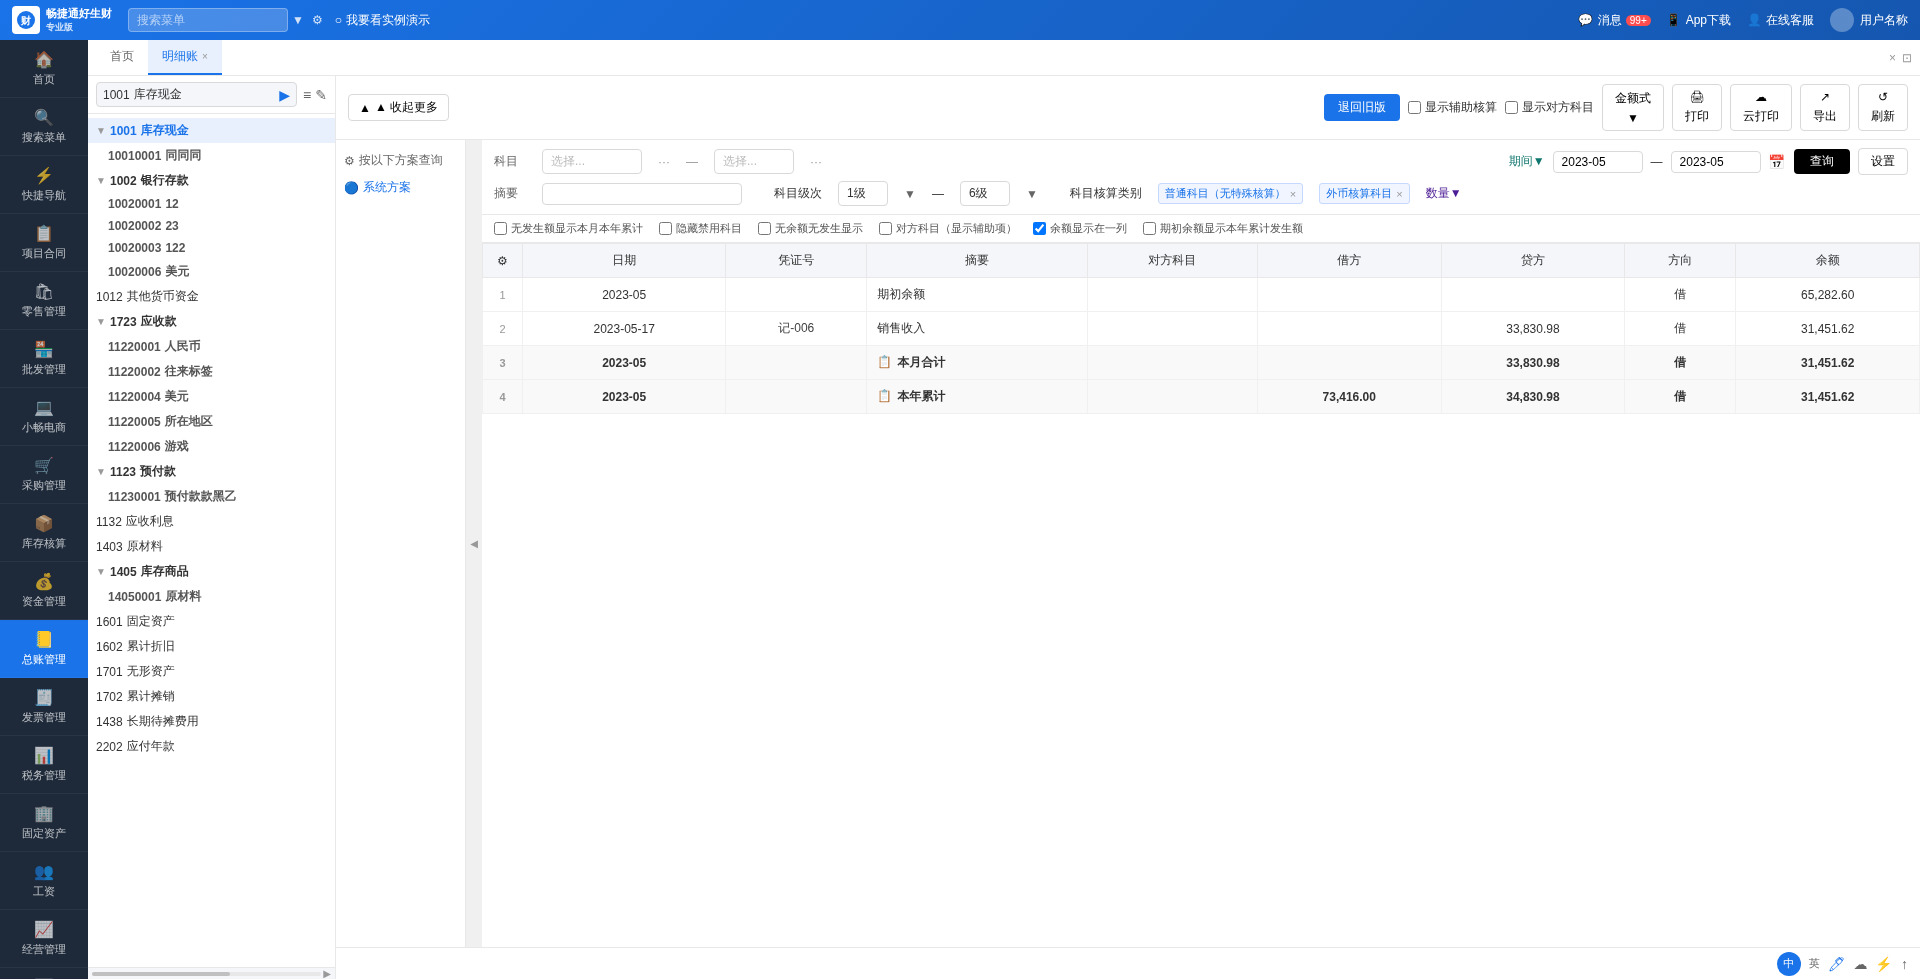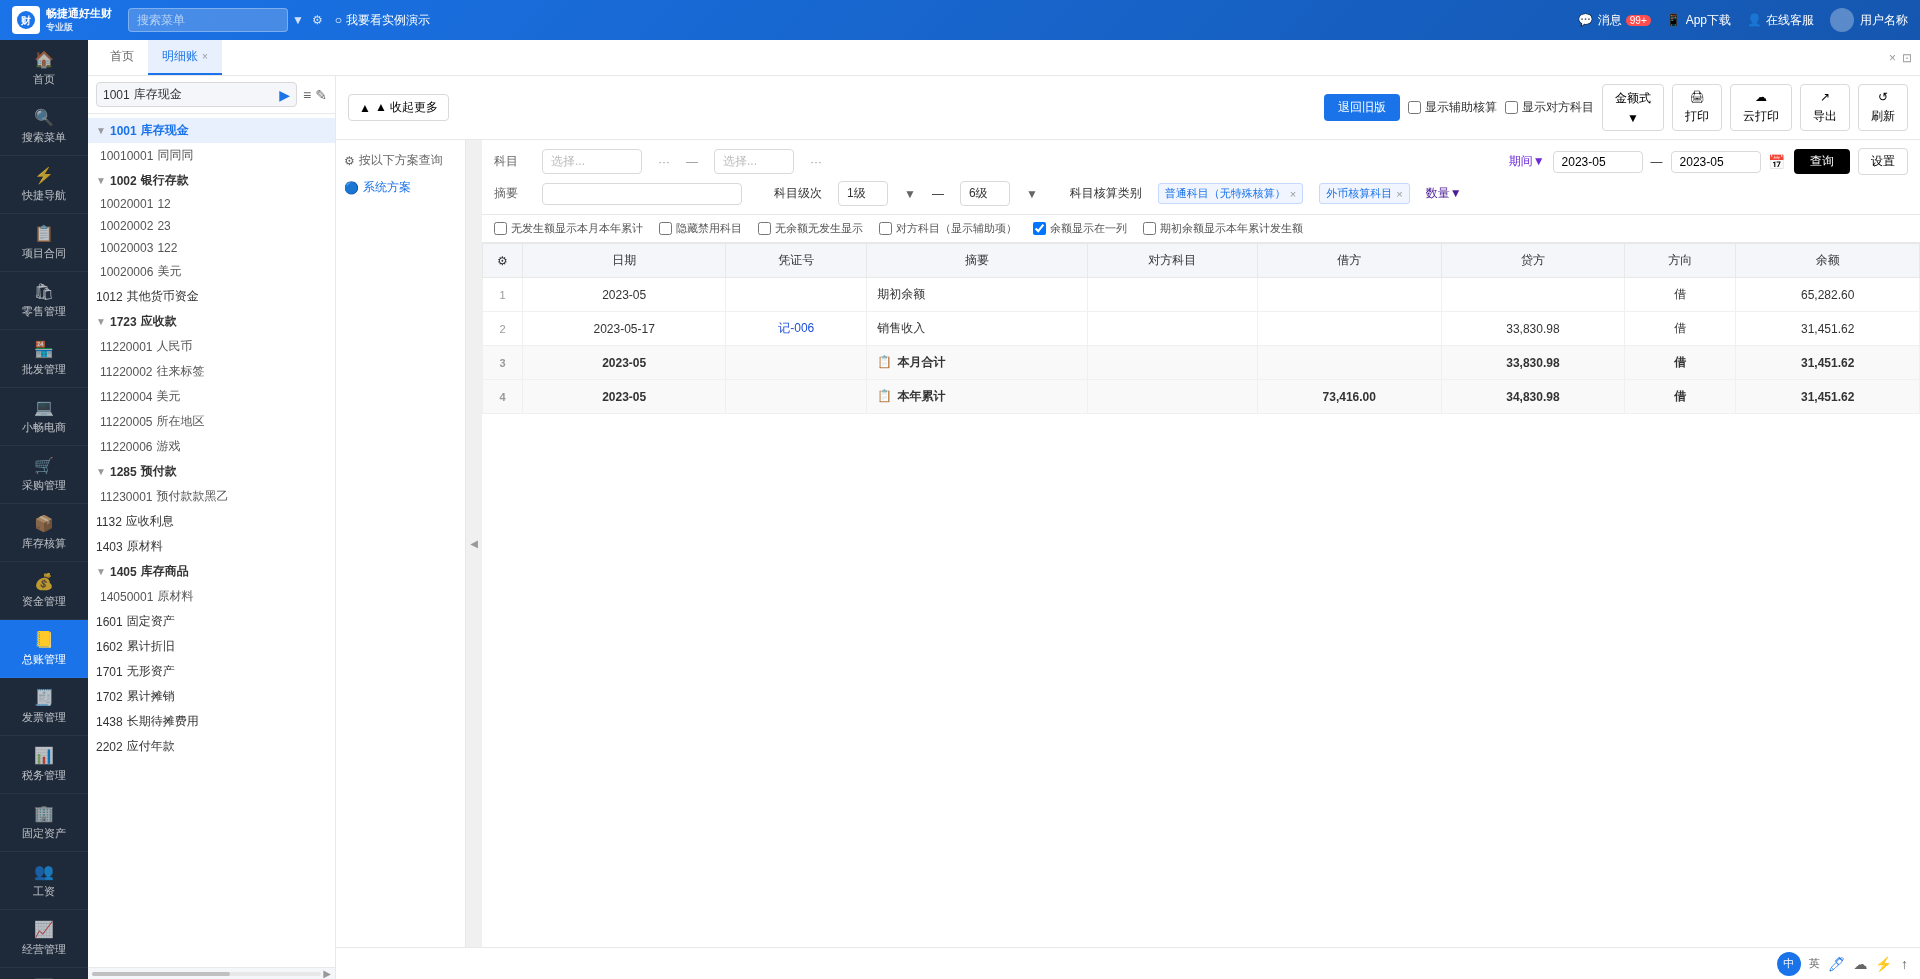--- a/index.html
+++ b/index.html
@@ -226,21 +226,21 @@
       padding: 4px 8px 4px 8px;
       cursor: pointer;
       font-size: 12px;
       display: flex;
       align-items: center;
       gap: 4px;
       white-space: nowrap;
     }
     .tree-node.selected { background: #e8f0fe; color: #1a73e8; font-weight: bold; }
     .tree-node.parent { font-weight: bold; }
-    .tree-node.child { padding-left: 12px; color: #555; font-weight: normal; }
+    .tree-node.child { padding-left: 20px; color: #555; font-weight: bold; }
     .tree-node-expand { font-size: 10px; color: #999; width: 10px; }
 
     
     .right-panel {
       flex: 1;
       display: flex;
       flex-direction: column;
       overflow: hidden;
     }
 
@@ -384,21 +384,21 @@
     tbody tr.bold-row { font-weight: bold; background: #f9f9f9; }
     tbody td {
       border: 1px solid #f0f0f0;
       padding: 8px 10px;
       text-align: center;
       white-space: nowrap;
     }
     tbody td.text-left { text-align: left; }
     tbody td.text-right { }
     .row-num { color: #999; font-size: 11px; }
-    .link-text { color: #1d4ed8; cursor: pointer; text-decoration: none; }
+    .link-text { color: #404040; cursor: pointer; text-decoration: none; }
     .icon-blue { color: #1a73e8; margin-right: 2px; }
 
     
     .status-bar {
       height: 32px;
       background: white;
       border-top: 1px solid #e8e8e8;
       display: flex;
       align-items: center;
       padding: 0 12px;
@@ -672,21 +672,21 @@
           <div class="tree-node child">
             <span>11220005</span>
             <span>所在地区</span>
           </div>
           <div class="tree-node child">
             <span>11220006</span>
             <span>游戏</span>
           </div>
           <div class="tree-node parent">
             <span class="tree-node-expand">▼</span>
-            <span>1285</span>
+            <span>1123</span>
             <span>预付款</span>
           </div>
           <div class="tree-node child">
             <span>11230001</span>
             <span>预付款款黑乙</span>
           </div>
           <div class="tree-node">
             <span>1132</span>
             <span>应收利息</span>
           </div>
@@ -804,21 +804,21 @@
                   <span>选择...</span>
                 </div>
                 <span style="color:#999;font-size:12px;">···</span>
                 <span style="color:#999;font-size:12px;">—</span>
                 <div style="border:1px solid #d9d9d9;border-radius:4px;padding:3px 8px;font-size:12px;min-width:80px;color:#bbb;background:white;cursor:pointer;">
                   <span>选择...</span>
                 </div>
                 <span style="color:#999;font-size:12px;">···</span>
 
                 <div style="margin-left:auto;display:flex;align-items:center;gap:8px;">
-                  <span style="font-size:12px;color:#6d28d9;">期间▼</span>
+                  <span style="font-size:12px;color:#0f766e;">期间▼</span>
                   <input class="date-input" type="text" value="2023-05" style="">
                   <span style="font-size:12px;">—</span>
                   <input class="date-input" type="text" value="2023-05" style="">
                   <span style="cursor:pointer;font-size:14px;color:#666;">📅</span>
                   <button class="btn-query">查询</button>
                   <button class="btn-settings">设置</button>
                 </div>
               </div>
 
               <div class="filter-row">

